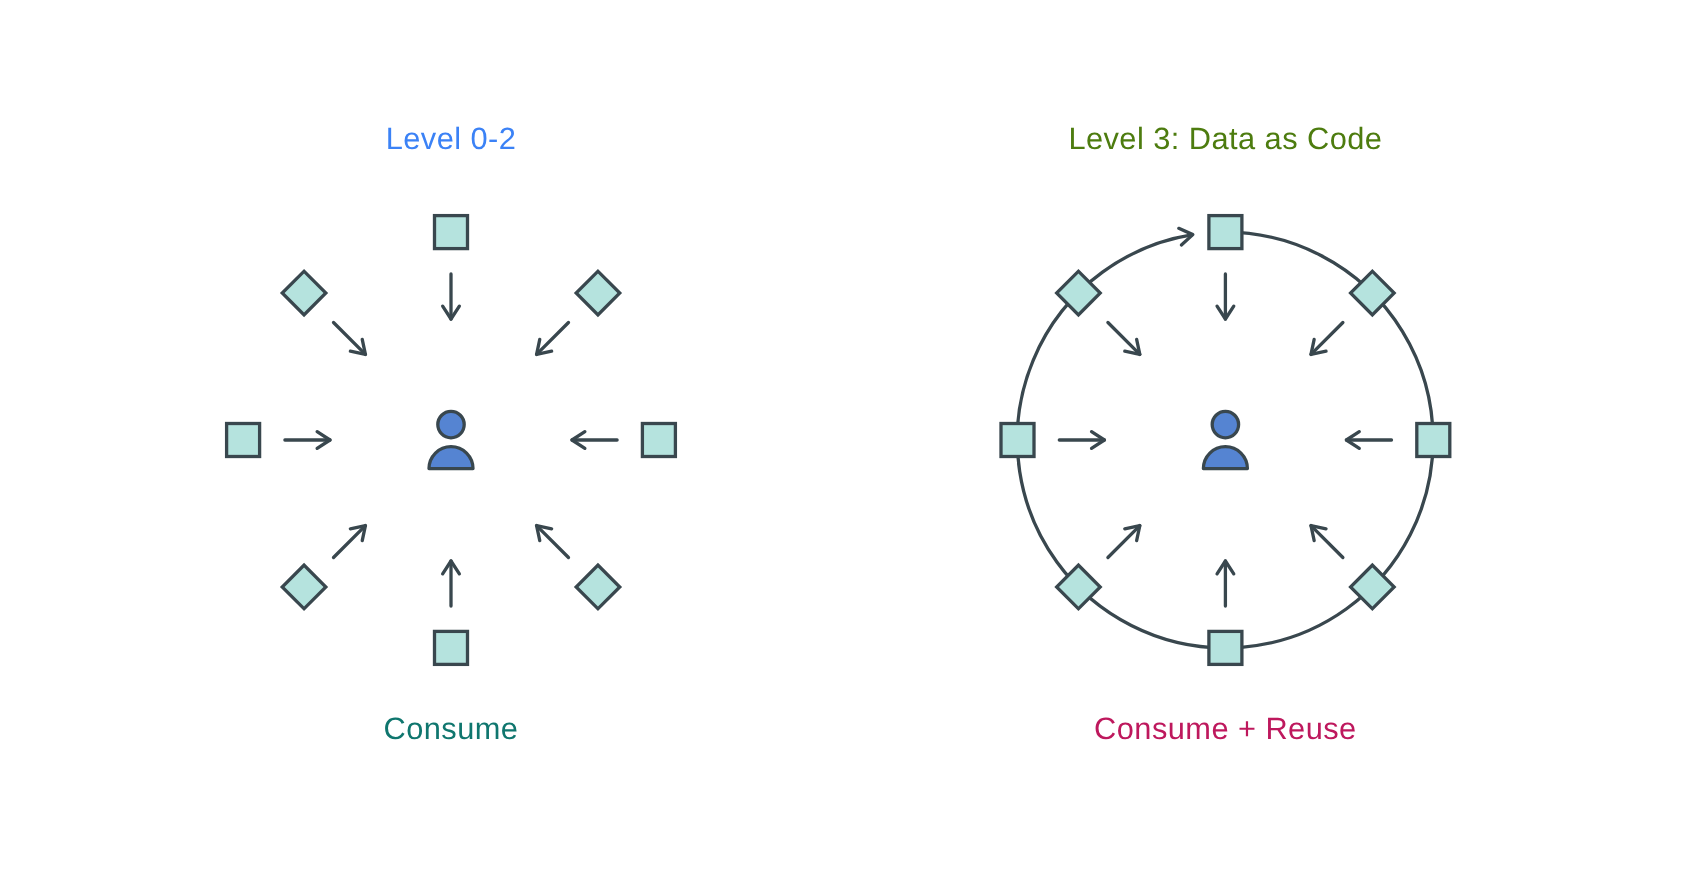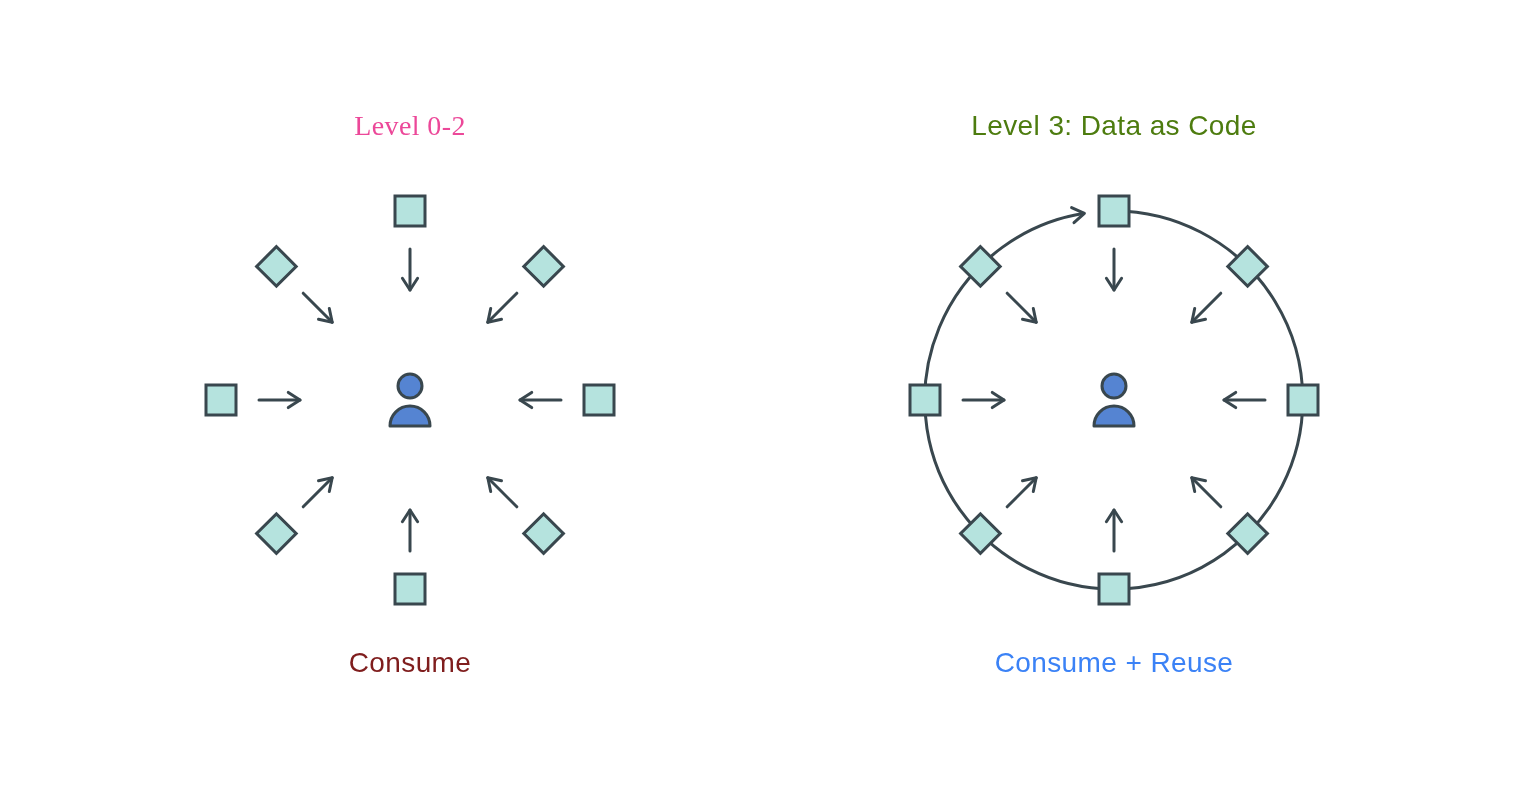--- a/index.html
+++ b/index.html
@@ -24,21 +24,21 @@
     text-align: center;
     font-size: 28px; font-weight: 500; letter-spacing: 0.4px;
   }
 </style>
 </head>
 <body style="background: rgb(255, 255, 255);">
 
 <main>
 
   <section class="panel panel-left">
-    <h2 class="title" style="color: #ec4899; font-family: Liberation Serif, serif;">Level 0-2</h2>
+    <h2 class="title" style="color: #3b82f6;">Level 0-2</h2>
     <svg class="diagram" width="440" height="440" viewBox="0 0 440 440">
         <line x1="220.0" y1="69.0" x2="220.0" y2="110.0" stroke="#39474e" stroke-width="3" stroke-linecap="round"></line>
         <polyline points="212.4,98.3 220.0,110.0 227.6,98.3" fill="none" stroke="#39474e" stroke-width="3" stroke-linecap="round" stroke-linejoin="round"></polyline>
         <line x1="326.8" y1="113.2" x2="297.8" y2="142.2" stroke="#39474e" stroke-width="3" stroke-linecap="round"></line>
         <polyline points="300.7,128.5 297.8,142.2 311.5,139.3" fill="none" stroke="#39474e" stroke-width="3" stroke-linecap="round" stroke-linejoin="round"></polyline>
         <line x1="371.0" y1="220.0" x2="330.0" y2="220.0" stroke="#39474e" stroke-width="3" stroke-linecap="round"></line>
         <polyline points="341.7,212.4 330.0,220.0 341.7,227.6" fill="none" stroke="#39474e" stroke-width="3" stroke-linecap="round" stroke-linejoin="round"></polyline>
         <line x1="326.8" y1="326.8" x2="297.8" y2="297.8" stroke="#39474e" stroke-width="3" stroke-linecap="round"></line>
         <polyline points="311.5,300.7 297.8,297.8 300.7,311.5" fill="none" stroke="#39474e" stroke-width="3" stroke-linecap="round" stroke-linejoin="round"></polyline>
         <line x1="220.0" y1="371.0" x2="220.0" y2="330.0" stroke="#39474e" stroke-width="3" stroke-linecap="round"></line>
@@ -55,21 +55,21 @@
         <rect x="339.6" y="339.6" width="28" height="28" fill="#b5e3de" stroke="#39474e" stroke-width="3" transform="rotate(45 353.6 353.6)"></rect>
         <rect x="205.0" y="394.0" width="30" height="30" fill="#b5e3de" stroke="#39474e" stroke-width="3"></rect>
         <rect x="72.4" y="339.6" width="28" height="28" fill="#b5e3de" stroke="#39474e" stroke-width="3" transform="rotate(45 86.4 353.6)"></rect>
         <rect x="16.0" y="205.0" width="30" height="30" fill="#b5e3de" stroke="#39474e" stroke-width="3"></rect>
         <rect x="72.4" y="72.4" width="28" height="28" fill="#b5e3de" stroke="#39474e" stroke-width="3" transform="rotate(45 86.4 86.4)"></rect>
         <g transform="translate(220 221)">
           <circle cx="0" cy="-15" r="12" fill="#5584d2" stroke="#39474e" stroke-width="3"></circle>
           <path d="M -20 25 A 20 20 0 0 1 20 25 Z" fill="#5584d2" stroke="#39474e" stroke-width="3" stroke-linejoin="round"></path>
         </g>
       </svg>
-    <div class="caption" style="color: #7f1d1d;">Consume</div>
+    <div class="caption" style="color: #0f766e;">Consume</div>
   </section>
 
   <section class="panel panel-right">
     <h2 class="title" style="color: #4d7c0f;">Level 3: Data as Code</h2>
     <svg class="diagram" width="440" height="440" viewBox="0 0 440 440">
         <path d="M 220.0 31.0 A 189 189 0 1 1 190.4 33.3" fill="none" stroke="#39474e" stroke-width="3"></path>
         <polyline points="180.0,42.7 190.4,33.3 177.6,27.6" fill="none" stroke="#39474e" stroke-width="3" stroke-linecap="round" stroke-linejoin="round"></polyline>
         <line x1="220.0" y1="69.0" x2="220.0" y2="110.0" stroke="#39474e" stroke-width="3" stroke-linecap="round"></line>
         <polyline points="212.4,98.3 220.0,110.0 227.6,98.3" fill="none" stroke="#39474e" stroke-width="3" stroke-linecap="round" stroke-linejoin="round"></polyline>
         <line x1="326.8" y1="113.2" x2="297.8" y2="142.2" stroke="#39474e" stroke-width="3" stroke-linecap="round"></line>
@@ -92,16 +92,16 @@
         <rect x="339.6" y="339.6" width="28" height="28" fill="#b5e3de" stroke="#39474e" stroke-width="3" transform="rotate(45 353.6 353.6)"></rect>
         <rect x="205.0" y="394.0" width="30" height="30" fill="#b5e3de" stroke="#39474e" stroke-width="3"></rect>
         <rect x="72.4" y="339.6" width="28" height="28" fill="#b5e3de" stroke="#39474e" stroke-width="3" transform="rotate(45 86.4 353.6)"></rect>
         <rect x="16.0" y="205.0" width="30" height="30" fill="#b5e3de" stroke="#39474e" stroke-width="3"></rect>
         <rect x="72.4" y="72.4" width="28" height="28" fill="#b5e3de" stroke="#39474e" stroke-width="3" transform="rotate(45 86.4 86.4)"></rect>
         <g transform="translate(220 221)">
           <circle cx="0" cy="-15" r="12" fill="#5584d2" stroke="#39474e" stroke-width="3"></circle>
           <path d="M -20 25 A 20 20 0 0 1 20 25 Z" fill="#5584d2" stroke="#39474e" stroke-width="3" stroke-linejoin="round"></path>
         </g>
       </svg>
-    <div class="caption" style="color: #3b82f6;">Consume + Reuse</div>
+    <div class="caption" style="color: #be185d;">Consume + Reuse</div>
   </section>
 
 </main>
 
 </body></html>

